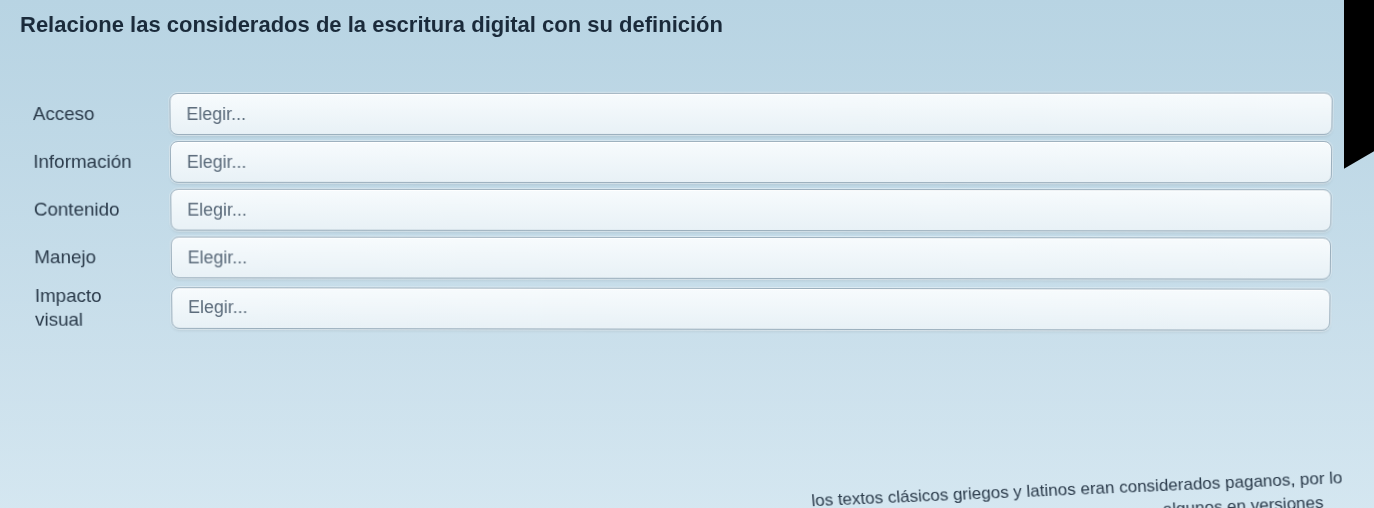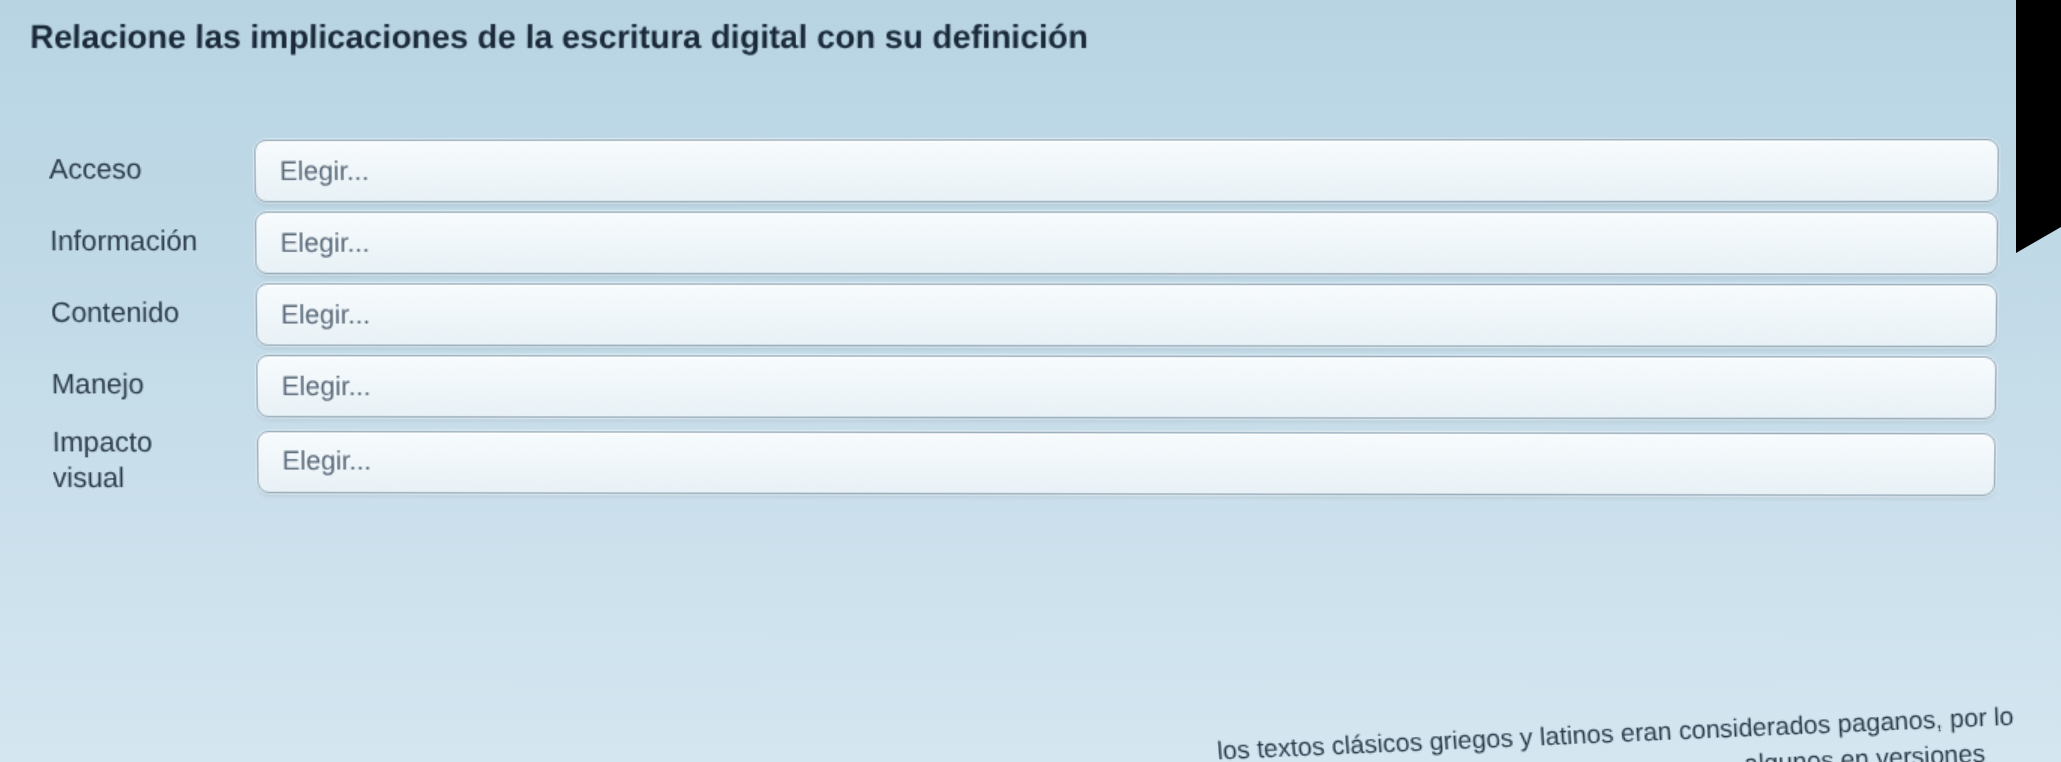--- a/index.html
+++ b/index.html
@@ -95,21 +95,21 @@
       height: 180px;
       background: #000;
       transform: skewY(-30deg) translateY(-20px);
     }
   </style>
 </head>
 <body>
 
 <div class="question-container">
 
-  <div class="prompt">Relacione las implicaciones de la escritura digital con su definición</div>
+  <div class="prompt">Relacione las considerados de la escritura digital con su definición</div>
 
   <div class="matching-table">
 
     <div class="matching-row">
       <div class="row-label">Acceso</div>
       <div class="select-wrap">
         <div class="select-field">Elegir...</div>
       </div>
     </div>
 

